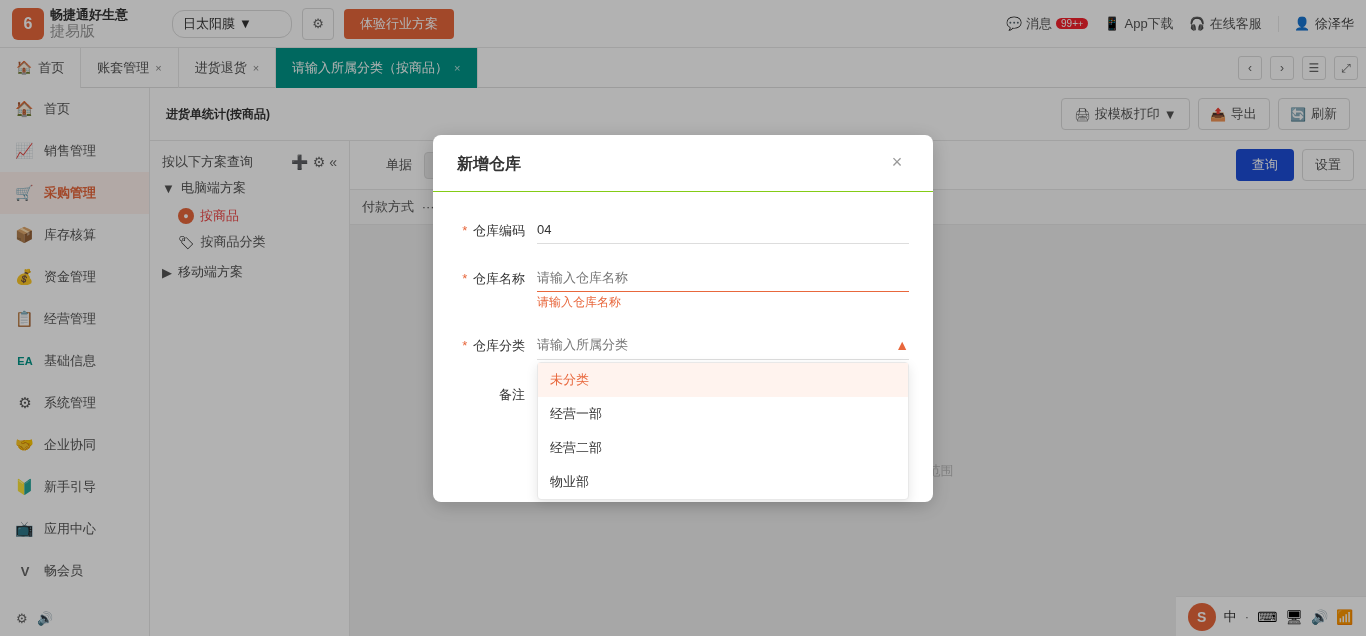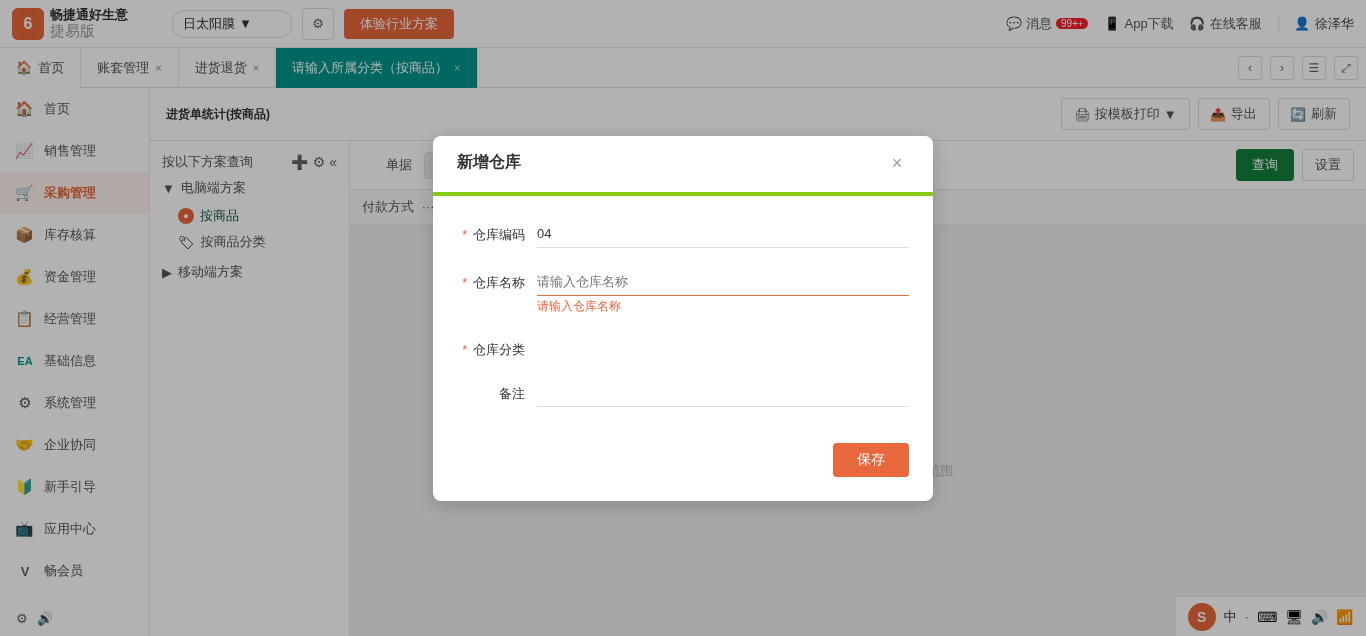--- a/index.html
+++ b/index.html
@@ -98,21 +98,21 @@
     }
 
     
     .content-area {
       flex: 1; overflow: hidden; position: relative;
       background: #f0f0f0;
     }
     .page-title { font-size: 18px; font-weight: bold; color: #333; margin-bottom: 16px; }
 
     .btn-orange {
-      background: #15803d; color: #fff; border: none; border-radius: 4px;
+      background: #1d4ed8; color: #fff; border: none; border-radius: 4px;
       padding: 6px 16px; font-size: 13px; cursor: pointer;
     }
     .btn-outline {
       background: #fff; color: #555; border: 1px solid #ddd; border-radius: 4px;
       padding: 6px 12px; font-size: 13px; cursor: pointer; display: flex; align-items: center; gap: 4px;
     }
     .filter-select {
       border: 1px solid #ddd; border-radius: 4px; padding: 4px 8px;
       font-size: 13px; color: #555; min-width: 120px;
     }
@@ -122,22 +122,22 @@
       position: fixed; top: 0; left: 0; width: 100%; height: 100%;
       background: rgba(0,0,0,0.3); z-index: 100;
       display: flex; align-items: center; justify-content: center;
     }
     .modal {
       background: #fff; border-radius: 8px; width: 500px;
       box-shadow: 0 4px 20px rgba(0,0,0,0.2); position: relative;
       padding: 0 0 24px 0;
     }
     .modal-header {
-      display: flex; align-items: flex-start; justify-content: space-between;
-      padding: 16px 24px; border-bottom: 4px solid #84cc16; gap: 36px;
+      display: flex; align-items: flex-end; justify-content: space-between;
+      padding: 16px 24px; border-bottom: 1px solid #84cc16; gap: 36px;
     }
     .modal-title { font-size: 16px; font-weight: bold; color: #333; }
     .modal-close {
       cursor: pointer; color: #999; font-size: 18px;
       width: 24px; height: 24px; display: flex; align-items: center; justify-content: center;
     }
     .modal-body { padding: 24px 24px 0 24px; }
     .form-row {
       display: flex; align-items: flex-start; margin-bottom: 20px;
     }
@@ -361,21 +361,21 @@
           </div>
         </div>
         <div style="margin-bottom:8px;">
           <div style="display:flex;align-items:center;gap:6px;font-size:13px;color:#555;cursor:pointer;">
             <span>▼</span>
             <span>电脑端方案</span>
           </div>
           <div style="margin-top:6px;margin-left:16px;">
             <div style="display:flex;align-items:center;gap:6px;padding:4px 0;cursor:pointer;">
               <span style="width:16px;height:16px;background:#e8673c;border-radius:50%;display:inline-flex;align-items:center;justify-content:center;color:#fff;font-size:9px;">●</span>
-              <span style="color:#14532d;font-size:13px;">按商品</span>
+              <span style="color:#ef4444;font-size:13px;">按商品</span>
             </div>
             <div style="display:flex;align-items:center;gap:6px;padding:4px 0;cursor:pointer;">
               <span>🏷</span>
               <span style="color:#555;font-size:13px;">按商品分类</span>
             </div>
           </div>
         </div>
         <div>
           <div style="display:flex;align-items:center;gap:6px;font-size:13px;color:#555;cursor:pointer;">
             <span>▶</span>
@@ -454,20 +454,33 @@
           <input type="text" class="form-input error" placeholder="请输入仓库名称" style="">
           <div class="error-msg">请输入仓库名称</div>
         </div>
       </div>
 
       <div class="form-row">
         <div class="form-label">
           <span class="required">*</span>
           <span>仓库分类</span>
         </div>
+        <div class="form-field dropdown-wrapper">
+          <div class="dropdown-input">
+            <input type="text" style="flex: 1 1 0%; border: none; outline: none; font-size: 13px; color: rgb(51, 51, 51);" placeholder="请输入所属分类">
+            <span class="dropdown-arrow">▲</span>
+          </div>
+
+          <div class="dropdown-list">
+            <div class="dropdown-option selected">未分类</div>
+            <div class="dropdown-option">经营一部</div>
+            <div class="dropdown-option">经营二部</div>
+            <div class="dropdown-option">物业部</div>
+          </div>
+        </div>
       </div>
 
       <div class="form-row">
         <div class="form-label">
           <span>备注</span>
         </div>
         <div class="form-field">
           <input type="text" class="form-input" style="">
         </div>
       </div>

